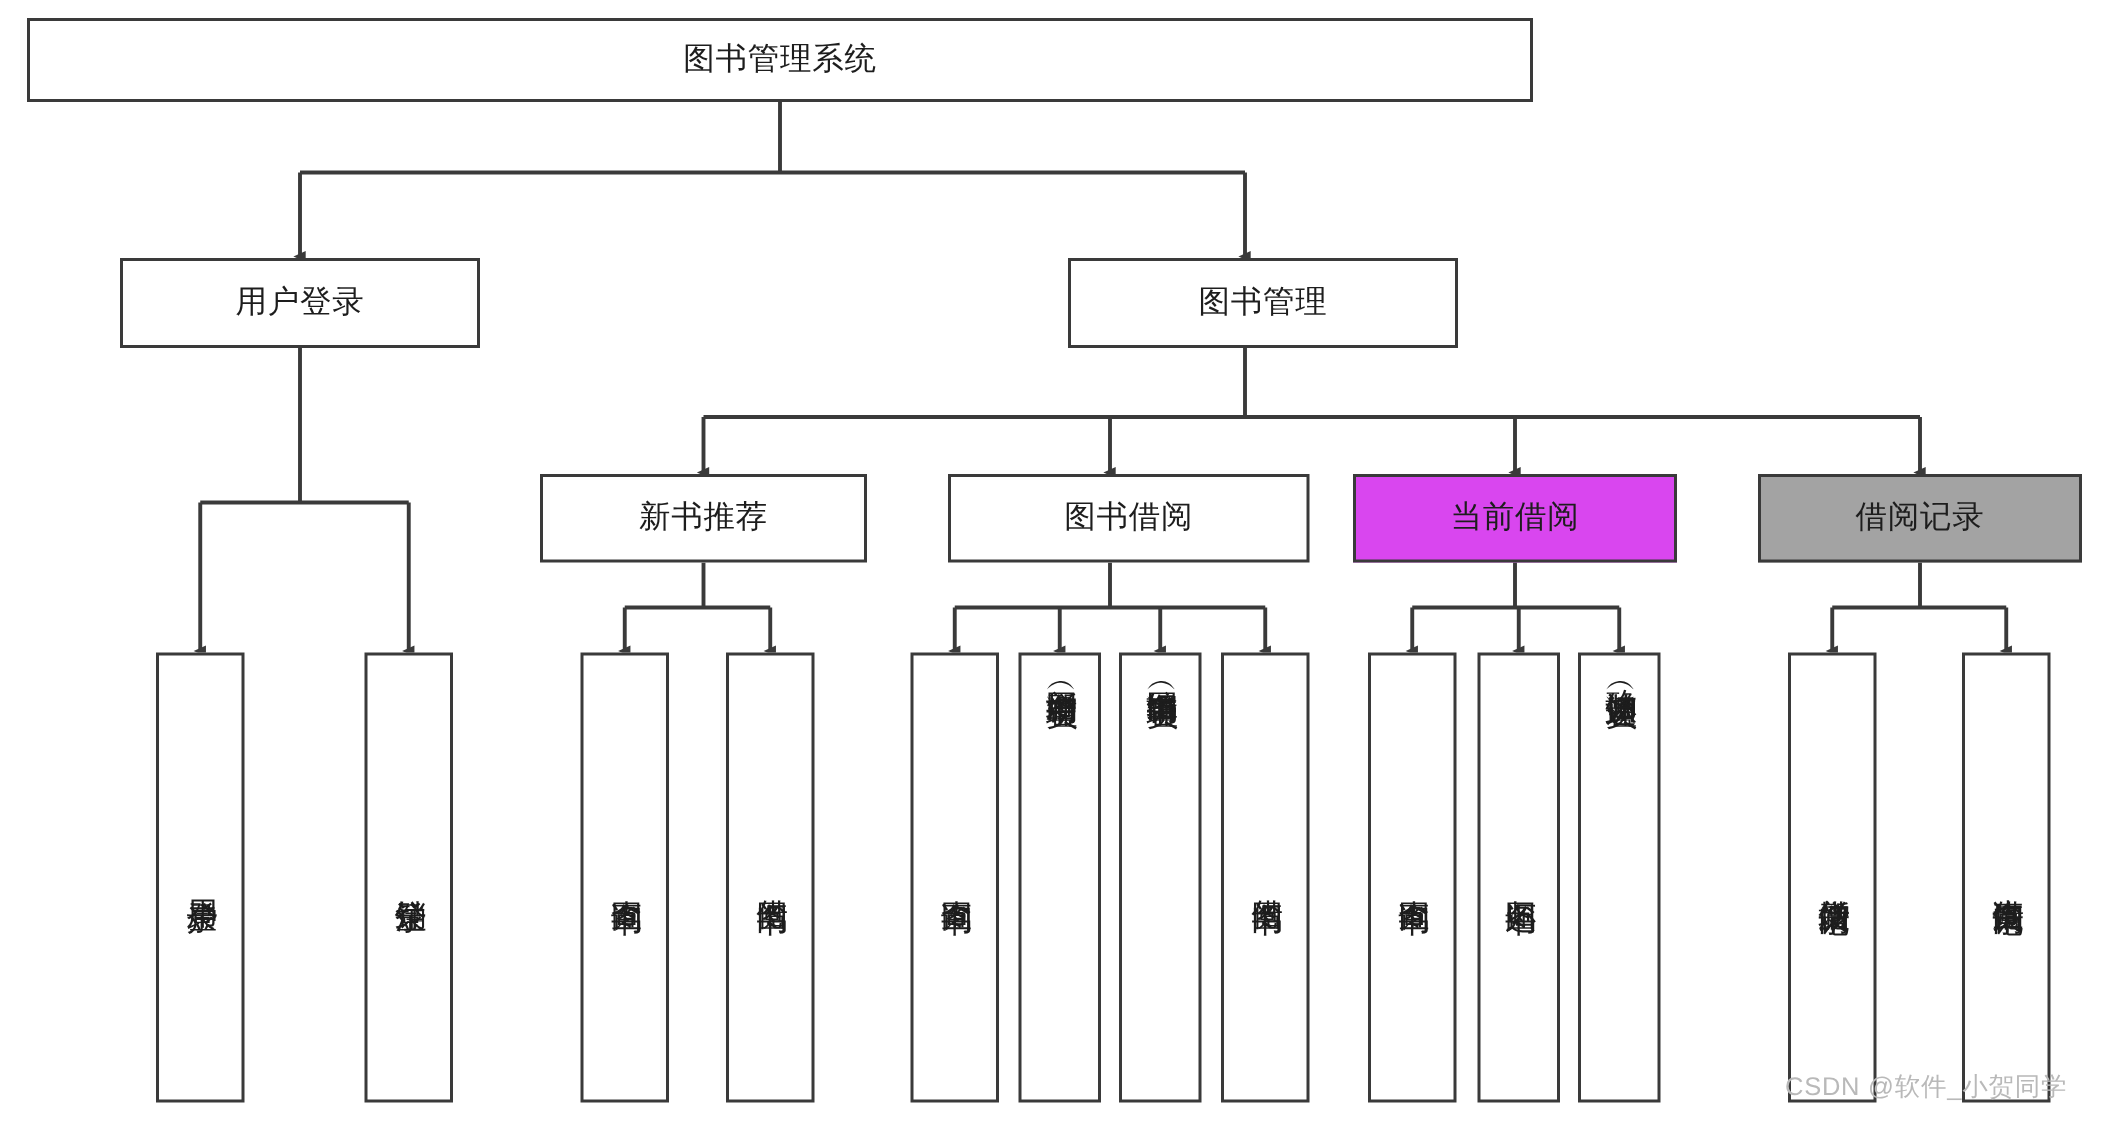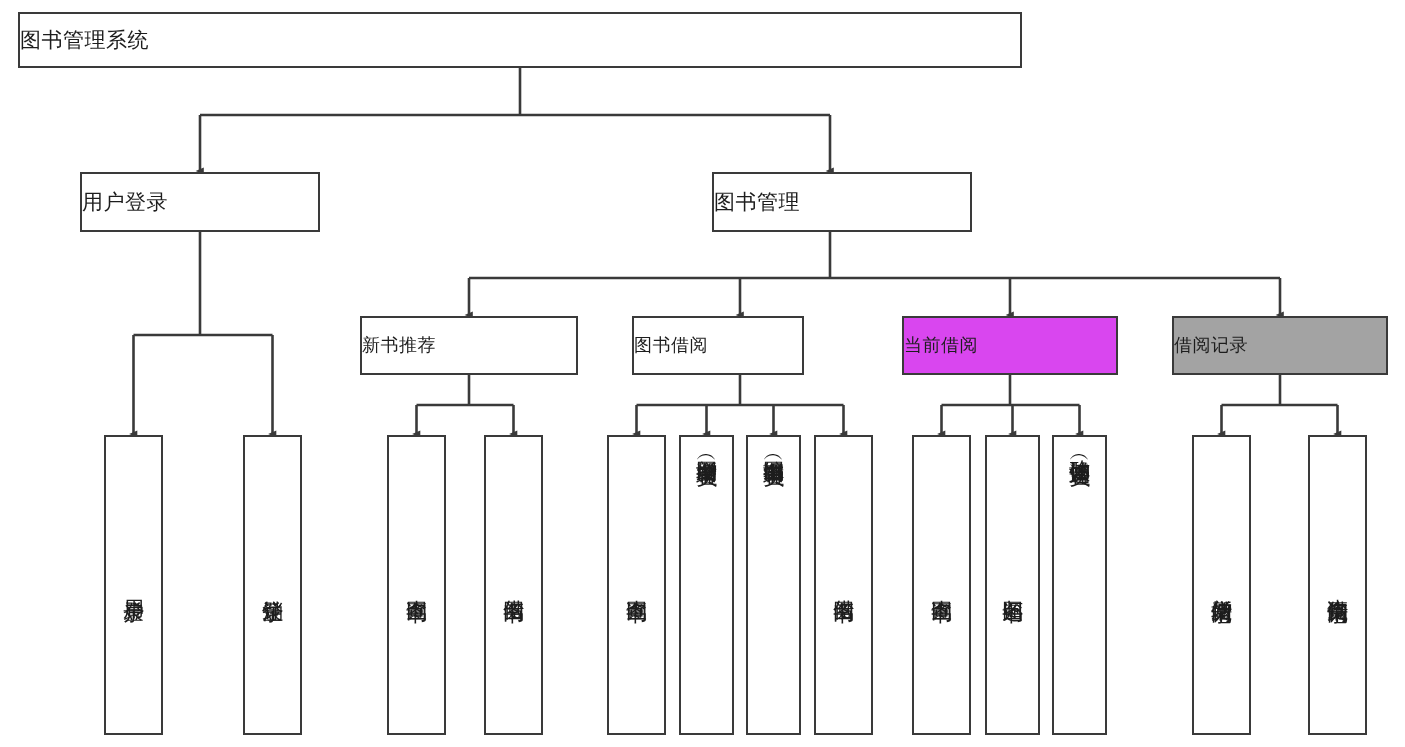--- a/index.html
+++ b/index.html
@@ -20,20 +20,21 @@
     height: 747px;
     background: #ffffff;
   }
   .node {
     position: absolute;
     box-sizing: border-box;
     background: #ffffff;
     border: 2px solid #3a3a3a;
     display: flex;
     align-items: center;
+    justify-content: center;
     overflow: hidden;
   }
   .node-label {
     color: #1d1d1d;
     font-size: 20px;
     line-height: 1.18;
     letter-spacing: 0.5px;
     white-space: nowrap;
     text-align: center;
   }
@@ -49,21 +50,21 @@
   .node.vertical .node-label {
     writing-mode: vertical-rl;
     text-orientation: upright;
     font-size: 21px;
     line-height: 1.08;
     letter-spacing: 1px;
     white-space: nowrap;
   }
   .node.root .node-label { font-size: 21px; }
   .node.level2 .node-label { font-size: 21px; }
-  .node.level3 .node-label { font-size: 18px; }
+  .node.level3 .node-label { font-size: 21px; }
   svg.edges {
     position: absolute;
     left: 0;
     top: 0;
     width: 1405px;
     height: 747px;
     pointer-events: none;
   }
   .watermark {
     position: absolute;
@@ -128,21 +129,21 @@
       </div>
       <div class="node level2" style="left: 80px; top: 172px; width: 240px; height: 60px; border-color: rgb(58, 58, 58); background: rgb(255, 255, 255);">
         <span class="node-label" style="color: rgb(29, 29, 29);">用户登录</span>
       </div>
       <div class="node level2" style="left: 712px; top: 172px; width: 260px; height: 60px; border-color: rgb(58, 58, 58); background: rgb(255, 255, 255);">
         <span class="node-label" style="color: rgb(29, 29, 29);">图书管理</span>
       </div>
       <div class="node level3" style="left: 360px; top: 316px; width: 218px; height: 59px; border-color: rgb(58, 58, 58); background: rgb(255, 255, 255);">
         <span class="node-label" style="color: rgb(29, 29, 29);">新书推荐</span>
       </div>
-      <div class="node level3" style="left: 632px; top: 316px; width: 172px; height: 59px; border-color: rgb(58, 58, 58); background: rgb(255, 255, 255);">
+      <div class="node level3" style="left: 632px; top: 316px; width: 241px; height: 59px; border-color: rgb(58, 58, 58); background: rgb(255, 255, 255);">
         <span class="node-label" style="color: rgb(29, 29, 29);">图书借阅</span>
       </div>
       <div class="node level3" style="left: 902px; top: 316px; width: 216px; height: 59px; border-color: rgb(58, 58, 58); background: #d946ef;">
         <span class="node-label" style="color: rgb(29, 29, 29);">当前借阅</span>
       </div>
       <div class="node level3" style="left: 1172px; top: 316px; width: 216px; height: 59px; border-color: rgb(58, 58, 58); background: #a3a3a3;">
         <span class="node-label" style="color: rgb(29, 29, 29);">借阅记录</span>
       </div>
       <div class="node level4 vertical centered" style="left: 104px; top: 435px; width: 59px; height: 300px; border-color: rgb(58, 58, 58); background: rgb(255, 255, 255);">
         <span class="node-label" style="color: rgb(29, 29, 29);">用户登录</span>
@@ -178,13 +179,14 @@
         <span class="node-label" style="color: rgb(29, 29, 29);">确认归还（管理员）</span>
       </div>
       <div class="node level4 vertical centered" style="left: 1192px; top: 435px; width: 59px; height: 300px; border-color: rgb(58, 58, 58); background: rgb(255, 255, 255);">
         <span class="node-label" style="color: rgb(29, 29, 29);">新增借阅记录</span>
       </div>
       <div class="node level4 vertical centered" style="left: 1308px; top: 435px; width: 59px; height: 300px; border-color: rgb(58, 58, 58); background: rgb(255, 255, 255);">
         <span class="node-label" style="color: rgb(29, 29, 29);">查询借阅记录</span>
       </div>
     </div>
 
+  <div class="watermark">CSDN @软件_小贺同学</div>
 </div>
 
 </body></html>

